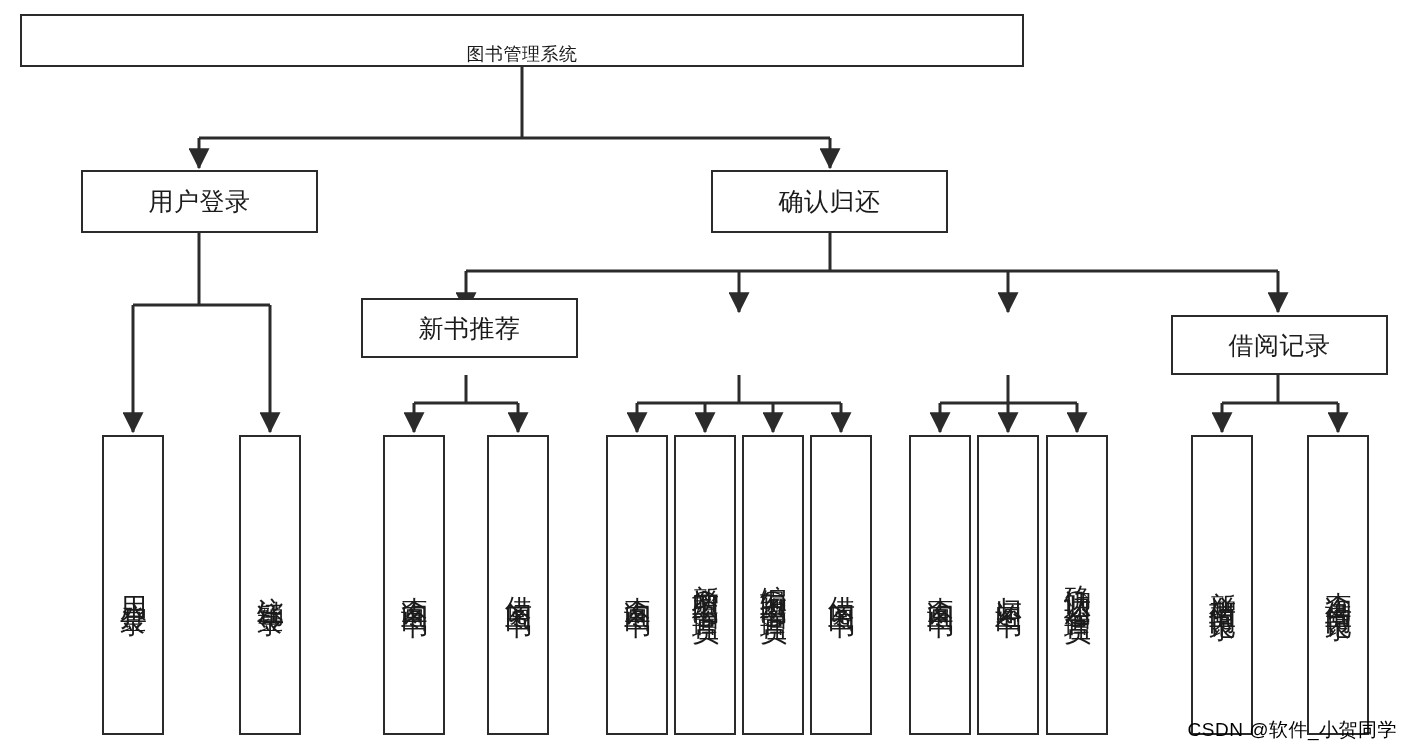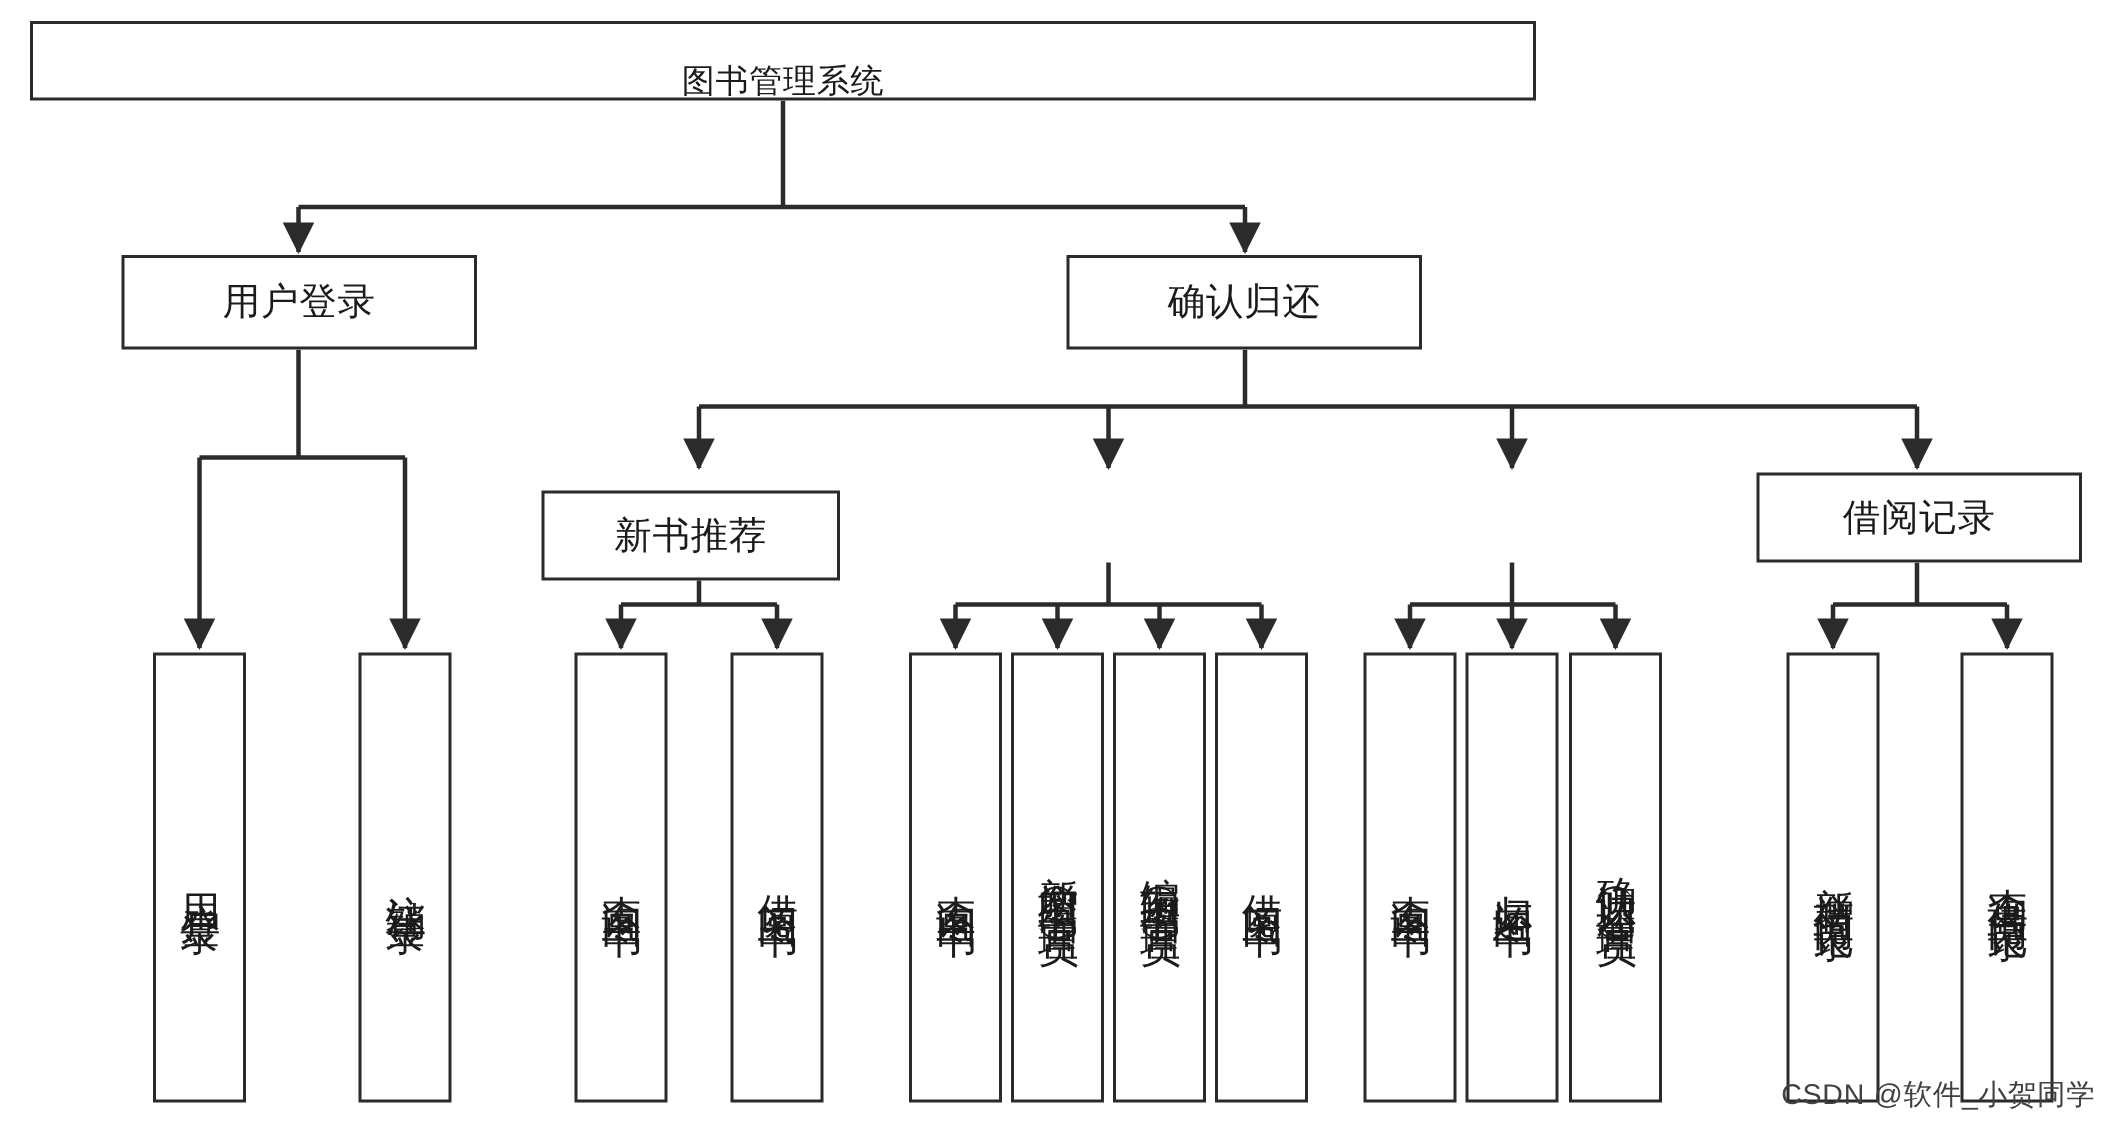--- a/index.html
+++ b/index.html
@@ -38,41 +38,41 @@
     display: block;
     text-align: center;
     line-height: 1.0;
   }
   
   .node.horiz .lbl {
     font-size: 25px;
     letter-spacing: 0.5px;
     white-space: nowrap;
   }
-  .node.root .lbl { font-size: 22px; margin-top: 26px; }
+  .node.root .lbl { font-size: 18px; margin-top: 26px; }
   
   .node.vert {
     align-items: center;
     justify-content: center;
   }
   .node.vert .lbl {
     writing-mode: vertical-rl;
     text-orientation: upright;
     font-size: 27px;
     letter-spacing: 5px;
     line-height: 1;
     white-space: nowrap;
     max-height: 272px;
   }
   #watermark {
     position: absolute;
     right: 8px;
     bottom: 4px;
     font-size: 19px;
-    color: #404040;
+    color: #000000;
     white-space: nowrap;
     letter-spacing: 0.5px;
     margin-left: 44px;
   }
 </style>
 </head>
 <body>
 
 <div id="canvas">
 
@@ -130,21 +130,21 @@
     <span class="lbl">图书管理系统</span>
   </div>
 
   <div class="node horiz" style="left:81px; top:170px; width:237px; height:63px;">
     <span class="lbl">用户登录</span>
   </div>
   <div class="node horiz" style="left:711px; top:170px; width:237px; height:63px;">
     <span class="lbl">确认归还</span>
   </div>
 
-  <div class="node horiz" style="left:361px; top:327px; width:199px; height:60px;">
+  <div class="node horiz" style="left:361px; top:298px; width:217px; height:60px;">
     <span class="lbl">新书推荐</span>
   </div>
   <div class="node horiz" style="left:1171px; top:315px; width:217px; height:60px;">
     <span class="lbl">借阅记录</span>
   </div>
 
   <div class="node vert" style="left:102px; top:435px; width:62px; height:300px;">
     <span class="lbl">用户登录</span>
   </div>
   <div class="node vert" style="left:239px; top:435px; width:62px; height:300px;">

